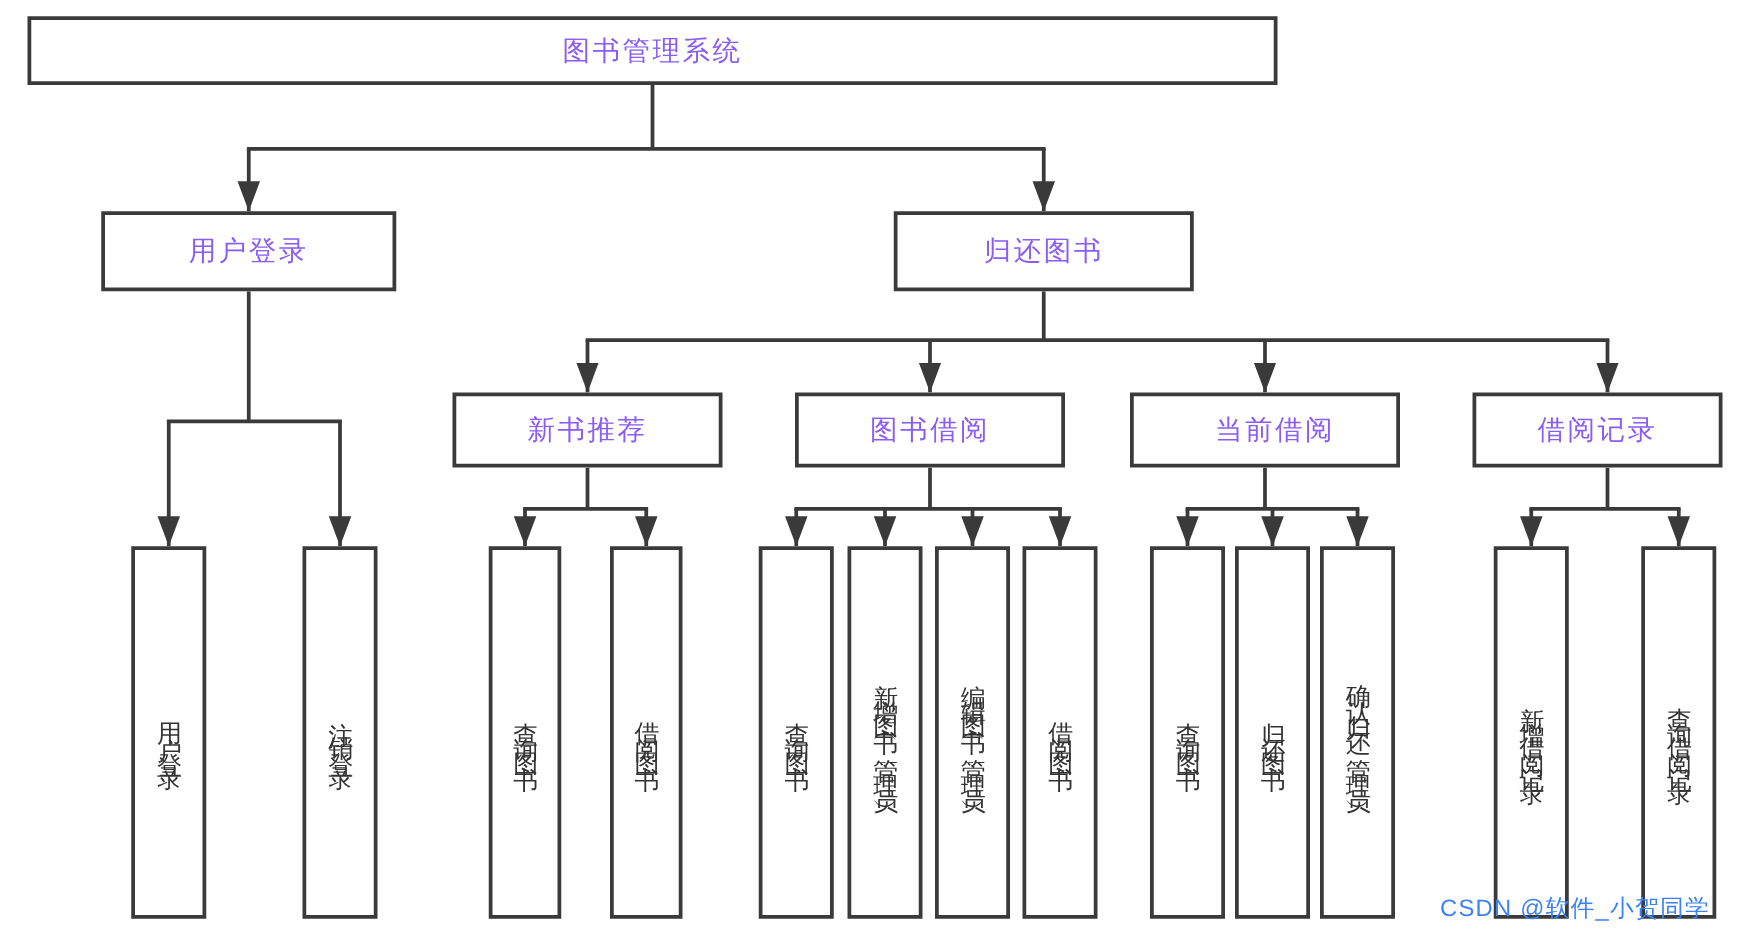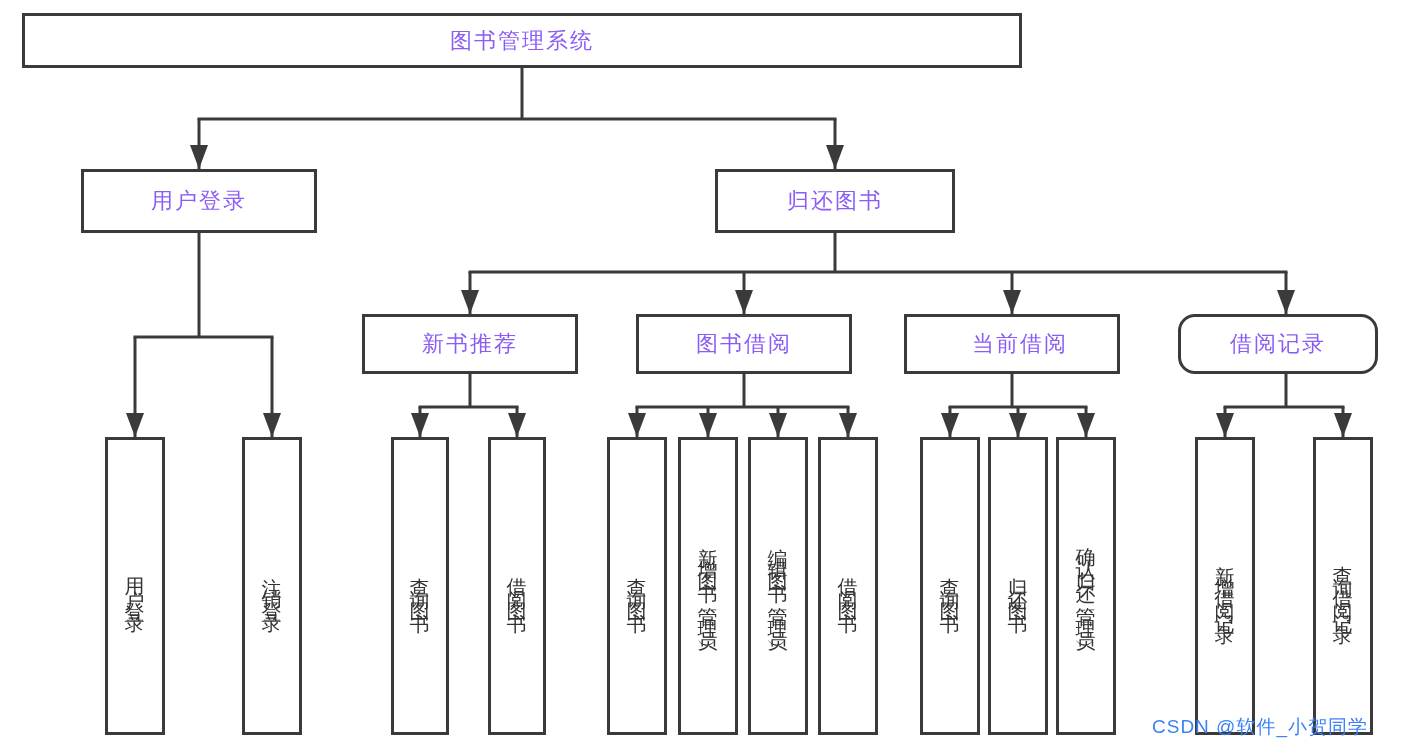--- a/index.html
+++ b/index.html
@@ -115,21 +115,21 @@
   </svg>
 
   <div class="node" style="left:22px; top:13px; width:1000px; height:55px;">图书管理系统</div>
 
   <div class="node" style="left:81px; top:169px; width:236px; height:64px;">用户登录</div>
   <div class="node" style="left:715px; top:169px; width:240px; height:64px;">归还图书</div>
 
   <div class="node" style="left:636px; top:314px; width:216px; height:60px;">图书借阅</div>
   <div class="node" style="left:362px; top:314px; width:216px; height:60px;">新书推荐</div>
   <div class="node" style="left:904px; top:314px; width:216px; height:60px;padding-left:16px;">当前借阅</div>
-  <div class="node" style="left:1178px; top:314px; width:200px; height:60px;border-radius:17px;">借阅记录</div>
+  <div class="node" style="left:1178px; top:314px; width:200px; height:60px;">借阅记录</div>
 
   <div class="leaf" style="left:105px; width:60px;">
     <span class="vtext">用户登录</span>
   </div>
   <div class="leaf" style="left:242px; width:60px;">
     <span class="vtext">注销登录</span>
   </div>
 
   <div class="leaf" style="left:391px; width:58px;">
     <span class="vtext">查询图书</span>

